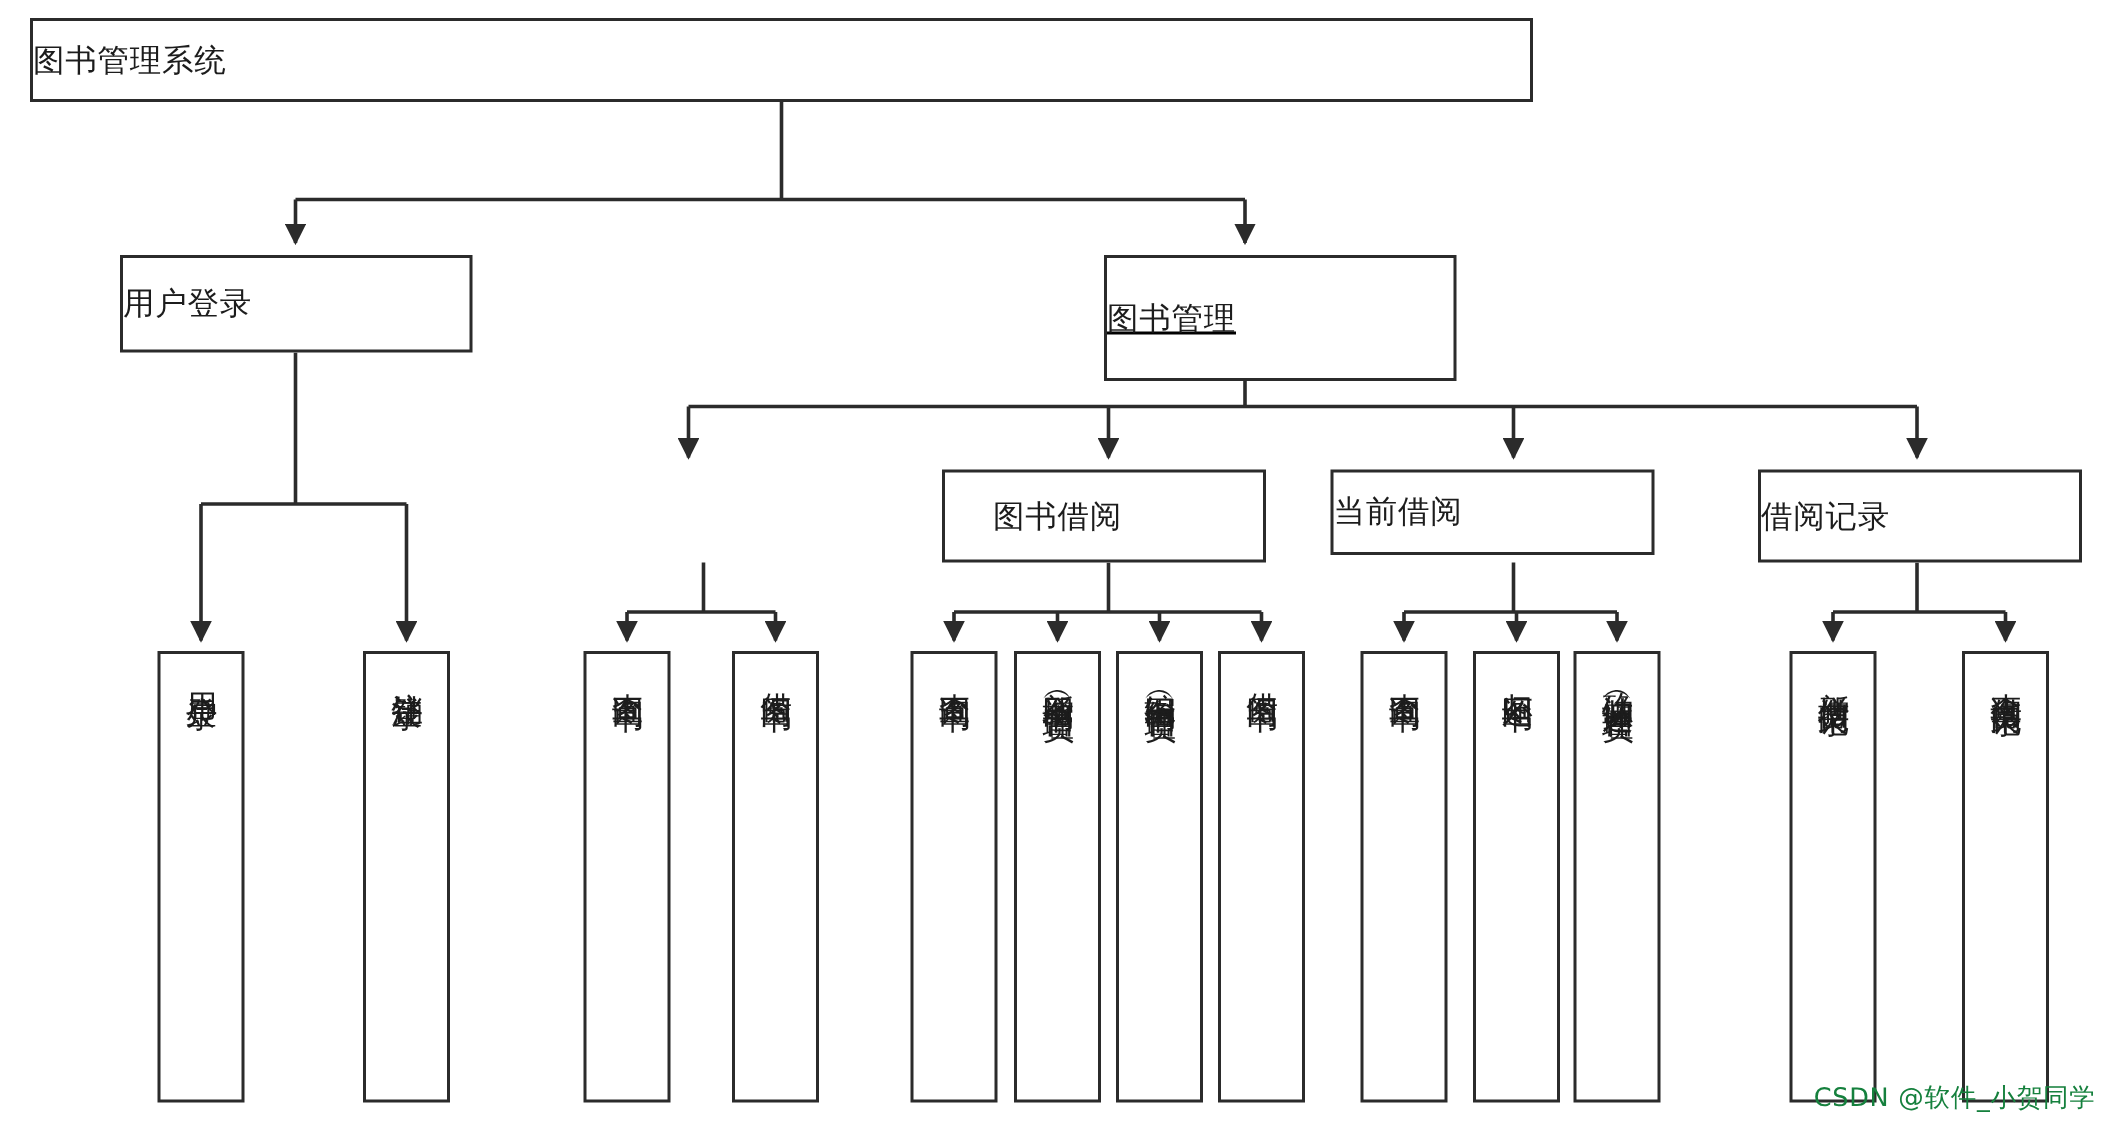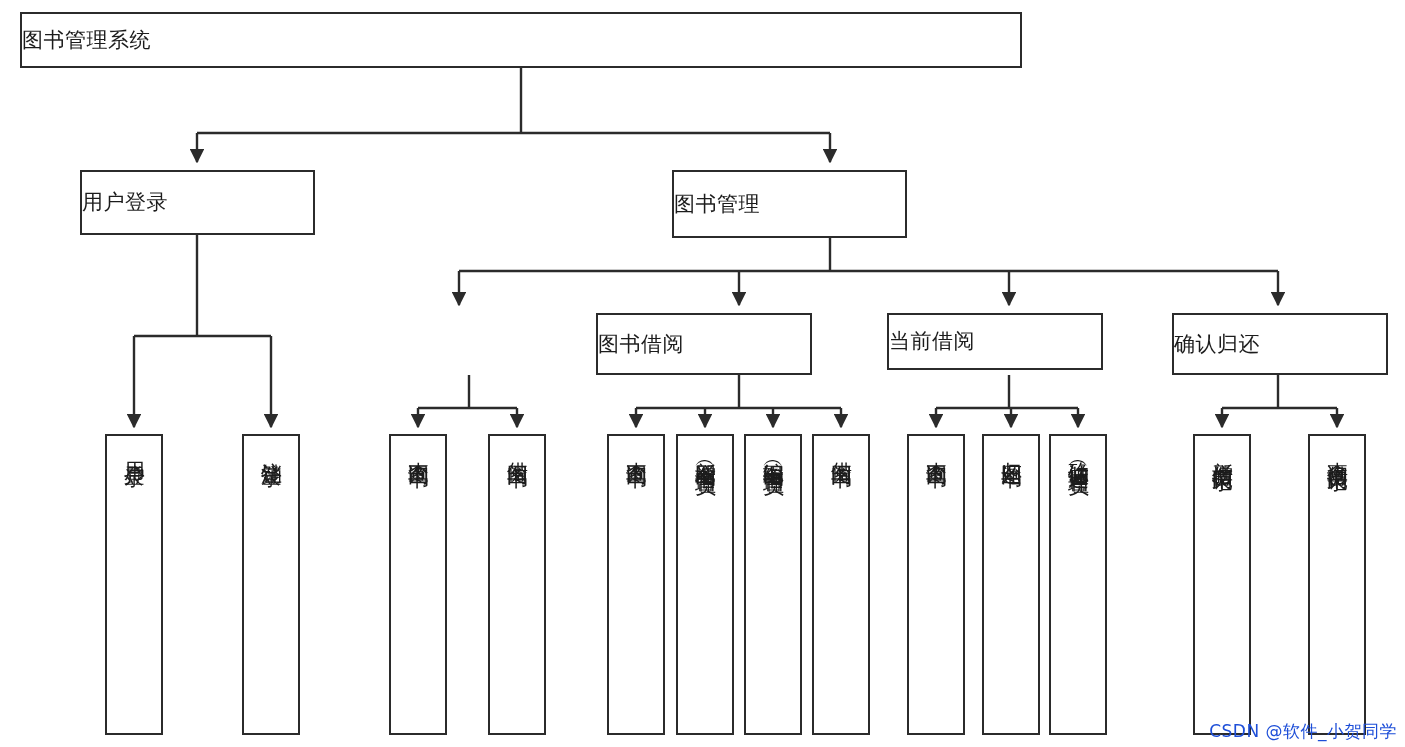--- a/index.html
+++ b/index.html
@@ -53,21 +53,21 @@
   }
   .node.leaf {
     align-items: flex-start;
     justify-content: center;
     padding-top: 9px;
   }
   #watermark {
     position: absolute;
     right: 8px;
     bottom: 4px;
-    color: #1d4ed8;
+    color: #15803d;
     font-size: 17px;
     letter-spacing: 0.5px;
     white-space: nowrap;
     z-index: 3;
   }
 </style>
 </head>
 <body>
 
 <div id="diagram-root">
@@ -122,32 +122,32 @@
     </g>
   </svg>
 
   <div class="node" style="left:20px; top:12px; width:1002px; height:56px;">
     <span class="node-label">图书管理系统</span>
   </div>
 
   <div class="node" style="left:80px; top:170px; width:235px; height:65px;">
     <span class="node-label">用户登录</span>
   </div>
-  <div class="node" style="left:672px; top:170px; width:235px; height:68px;">
+  <div class="node" style="left:736px; top:170px; width:235px; height:84px;text-decoration:underline;">
     <span class="node-label">图书管理</span>
   </div>
 
-  <div class="node" style="left:596px; top:313px; width:216px; height:62px;">
+  <div class="node" style="left:628px; top:313px; width:216px; height:62px;padding-left:32px;">
     <span class="node-label">图书借阅</span>
   </div>
   <div class="node" style="left:887px; top:313px; width:216px; height:57px;">
     <span class="node-label">当前借阅</span>
   </div>
   <div class="node" style="left:1172px; top:313px; width:216px; height:62px;">
-    <span class="node-label">确认归还</span>
+    <span class="node-label">借阅记录</span>
   </div>
 
   <div class="node leaf" style="left:105px; top:434px; width:58px; height:301px;">
     <span class="node-label">用户登录</span>
   </div>
   <div class="node leaf" style="left:242px; top:434px; width:58px; height:301px;">
     <span class="node-label">注销登录</span>
   </div>
 
   <div class="node leaf" style="left:389px; top:434px; width:58px; height:301px;">

